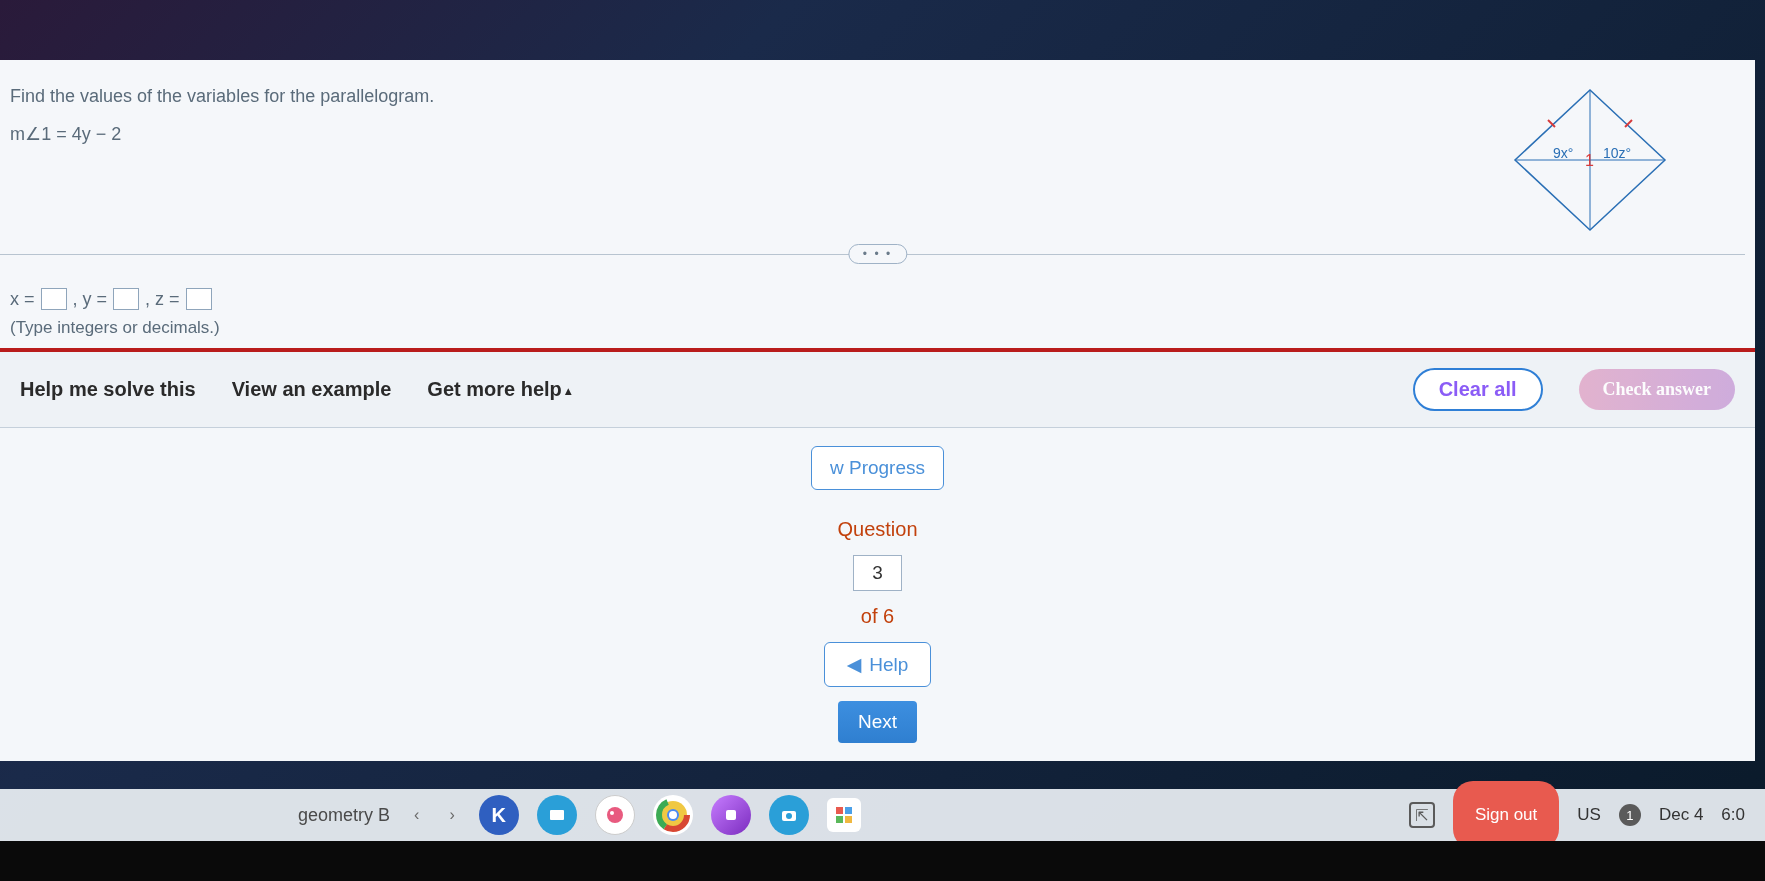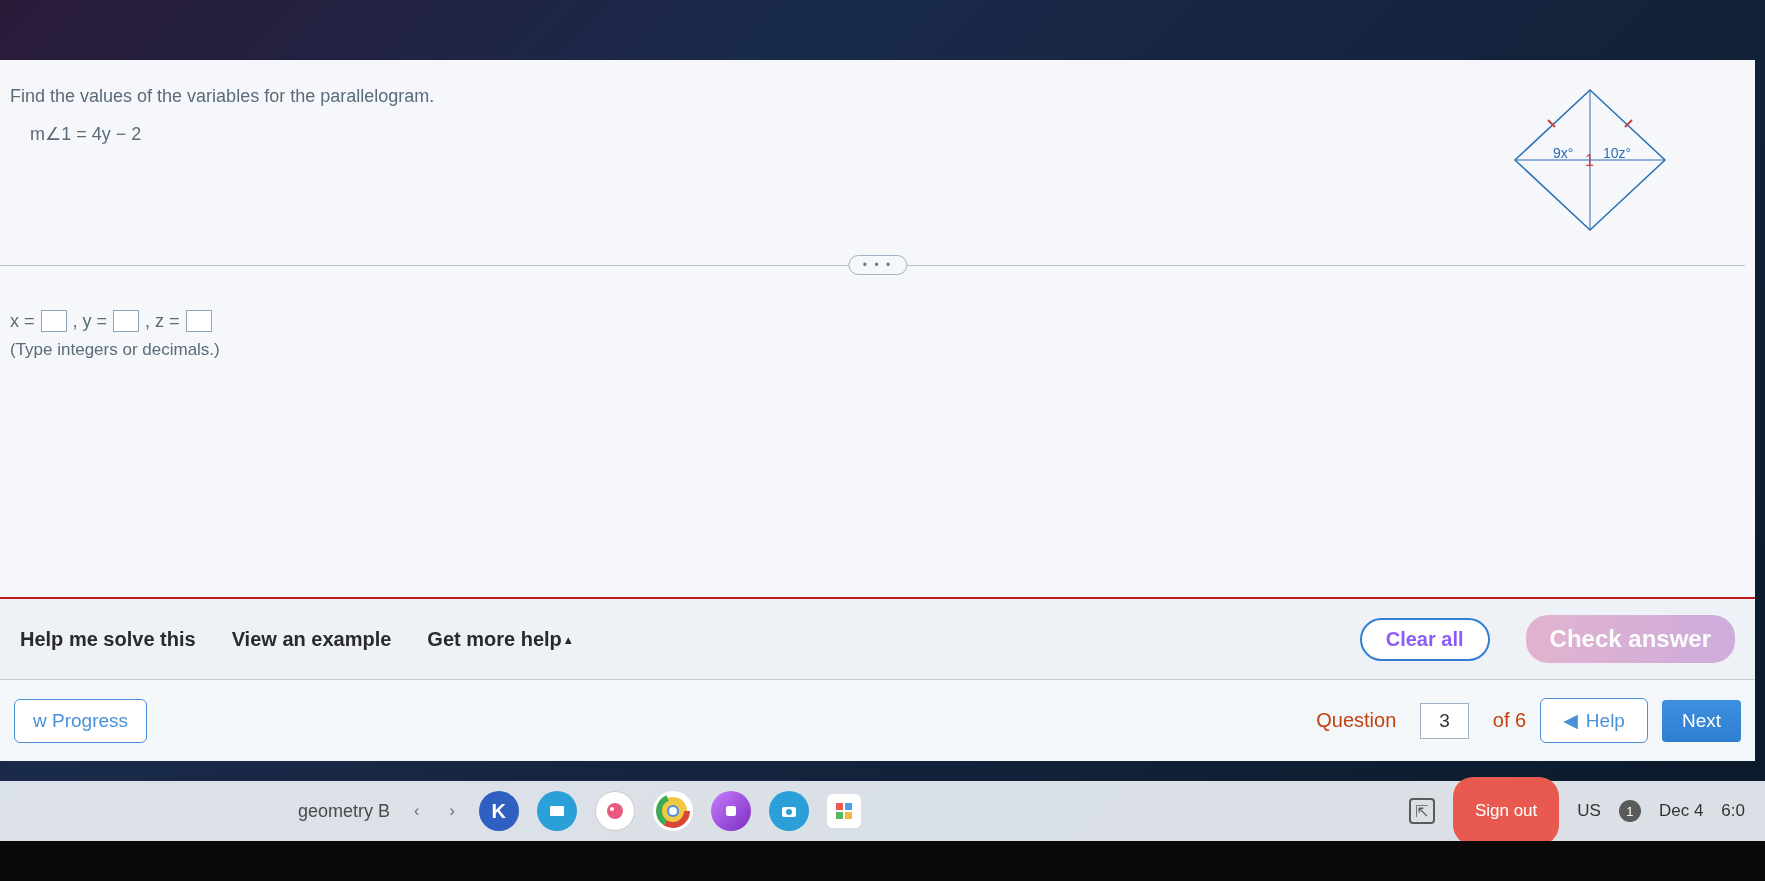--- a/index.html
+++ b/index.html
@@ -22,21 +22,21 @@
   display: flex; flex-direction: column;
 }
 .problem-area {
   flex: 0 0 auto;
   padding: 20px 20px 10px 10px;
   display: flex;
   justify-content: space-between;
 }
 .problem-text { color: #5a6b7a; font-size: 18px; line-height: 1.8; }
 .problem-text .prompt { margin-bottom: 6px; text-align: right; }
-.problem-text .equation { margin-left: 20px; font-size: 18px; }
+.problem-text .equation { font-size: 18px; }
 .diagram-area { padding-right: 60px; }
 .diagram-area svg { display: block; }
 .divider-row {
   position: relative; height: 30px; margin: 0;
 }
 .divider-row .line {
   position: absolute; top: 50%; left: 0; right: 10px;
   border-top: 1px solid #b8c4d0;
 }
 .divider-row .more-btn {
@@ -55,46 +55,46 @@
   padding: 30px 10px 10px 10px;
   color: #5a6b7a; font-size: 18px;
 }
 .answer-line { display: flex; align-items: center; gap: 6px; margin-bottom: 8px; }
 .answer-line .tbox {
   display: inline-block; width: 26px; height: 22px;
   border: 1px solid #8fa5bb; background: #fff;
 }
 .hint { font-size: 17px; }
 .help-bar {
-  border-top: 2px solid #b91c1c;
+  border-top: 4px solid #b91c1c;
   background: #eef2f6;
   padding: 16px 20px;
   display: flex; align-items: center; gap: 36px;
   font-size: 20px; color: #2a2a2a; font-weight: 600;
 }
 .help-bar .spacer { flex: 1; }
 .help-link { cursor: pointer; }
 .dropdown-caret::after { content: " \25B4"; font-size: 12px; vertical-align: middle; }
 .btn-clear {
   border: 2px solid #2f7fd6; color: #8b5cf6; background: #fff;
   padding: 8px 24px; border-radius: 22px; font-size: 20px; font-weight: 600;
   cursor: pointer;
 }
 .btn-check {
   border: none; color: #fff;
   background: linear-gradient(90deg, #e0a8c8 0%, #c9a0d8 100%);
-  padding: 10px 24px; border-radius: 22px; font-size: 24px; font-weight: 600;
-  cursor: pointer; opacity: 0.85;
+  padding: 10px 24px; border-radius: 22px; font-size: 18px; font-weight: 600;
+  cursor: pointer; opacity: 0.85; font-family: Liberation Serif, serif;
 }
 .nav-bar {
   border-top: 1px solid #c5d0db;
   background: #f4f7fa;
   padding: 18px 14px;
   display: flex; align-items: center; gap: 14px;
-  font-size: 20px; color: #5a6b7a;
+  font-size: 20px; color: #5a6b7a; flex-direction: column;
 }
 .progress-btn {
   border: 1px solid #4a90d9; color: #4a90d9; background: #fff;
   padding: 10px 18px; border-radius: 6px; font-size: 19px;
   cursor: pointer;
 }
 .nav-bar .spacer { flex: 1; }
 .q-label { color: #c2410c; }
 .q-num {
   display: inline-block; border: 1px solid #9fb2c6; background: #fff;
@@ -106,21 +106,21 @@
   cursor: pointer; display: inline-flex; align-items: center; gap: 8px;
 }
 .btn-next {
   border: none; color: #fff;
   background: linear-gradient(180deg,#3d8fe0,#2f7fd0);
   padding: 10px 20px; border-radius: 4px; font-size: 19px; font-weight: 500;
   cursor: pointer;
 }
 .taskbar {
   position: absolute; left: 0; right: 0; bottom: 40px;
-  height: 60px; background: rgba(230,235,240,0.95);
+  height: 52px; background: rgba(230,235,240,0.95);
   display: flex; align-items: center; padding: 0 20px; gap: 18px;
   font-size: 17px; color: #333;
 }
 .taskbar .tb-tab { color: #4a4a4a; font-size: 18px; }
 .taskbar .chev {
   cursor: pointer; color: #6a6a6a; padding: 0 6px; font-size: 16px;
 }
 .taskbar .circ {
   width: 40px; height: 40px; border-radius: 50%;
   display: flex; align-items: center; justify-content: center;

